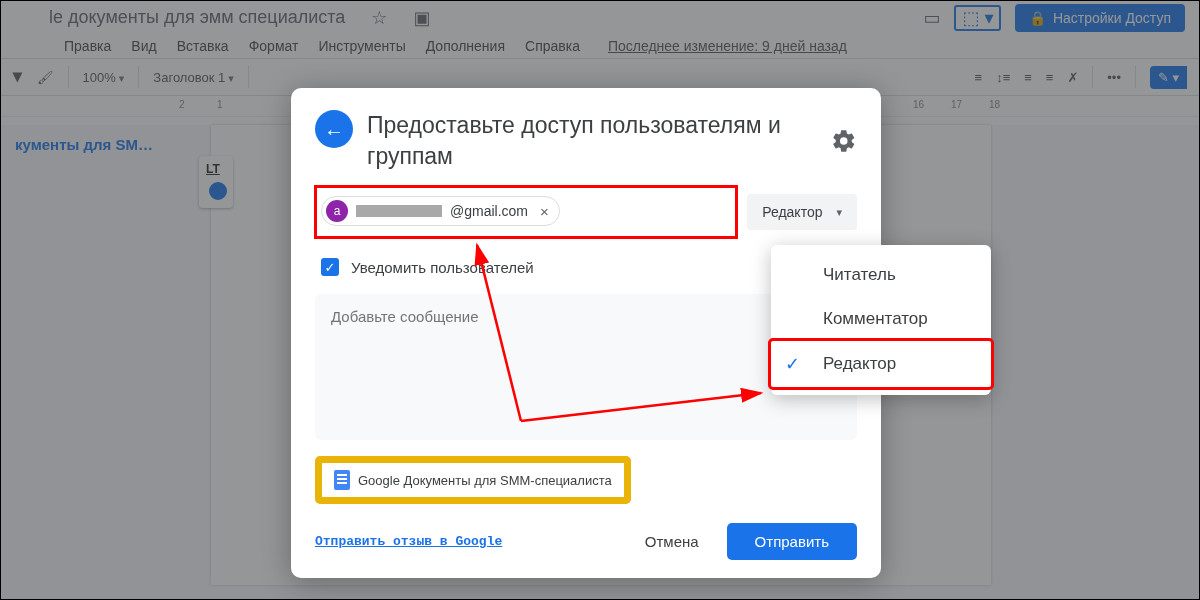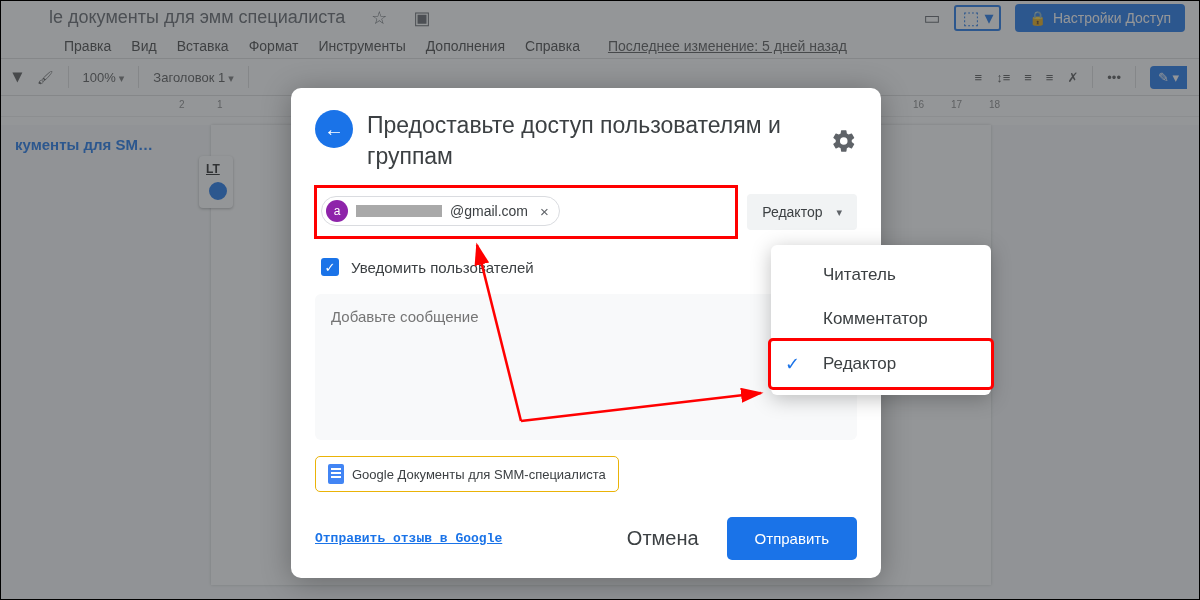--- a/index.html
+++ b/index.html
@@ -38,27 +38,27 @@
   .chip{display:inline-flex;align-items:center;gap:8px;background:#fff;border:1px solid #dadce0;border-radius:18px;padding:3px 10px 3px 4px;font-size:14px;color:#3c4043;}
   .chip .avatar{width:22px;height:22px;border-radius:50%;background:#8e24aa;color:#fff;font-size:12px;display:flex;align-items:center;justify-content:center;}
   .chip .redact{display:inline-block;width:86px;height:12px;background:#a9a9a9;}
   .chip .x{color:#5f6368;font-size:15px;margin-left:4px;}
   .role-btn{border:1px solid transparent;background:#f1f3f4;padding:9px 14px;font-size:14px;color:#3c4043;display:flex;align-items:center;gap:8px;border-radius:4px;}
   .role-btn:after{content:"▾";font-size:11px;color:#5f6368;margin-left:6px;}
   .notify-row{display:flex;align-items:center;gap:12px;padding:16px 30px 4px;}
   .cbox{width:18px;height:18px;background:#1a73e8;border-radius:3px;display:flex;align-items:center;justify-content:center;color:#fff;font-size:13px;}
   .notify-label{font-size:15px;color:#3c4043;}
   .msg{margin:14px 24px 0;background:#f8f9fa;height:118px;border-radius:6px;padding:14px 16px;font-size:15px;color:#757575;}
-  .attach{margin:16px 24px 0;display:inline-flex;align-items:center;gap:8px;border:1px solid #eab308;border-radius:5px;padding:7px 12px;font-size:13px;color:#3c4043;}
+  .attach{margin:16px 24px 0;display:inline-flex;align-items:center;gap:8px;border:7px solid #eab308;border-radius:5px;padding:7px 12px;font-size:13px;color:#3c4043;}
   .attach .docsicon{width:16px;height:20px;background:#4285f4;border-radius:2px;position:relative;}
   .attach .docsicon:before{content:"";position:absolute;top:4px;left:3px;right:3px;height:2px;background:#fff;box-shadow:0 4px 0 #fff,0 8px 0 #fff;}
   .dlg-foot{position:absolute;bottom:18px;left:24px;right:24px;display:flex;align-items:center;}
   .feedback{font-size:13px;color:#1a73e8;text-decoration:underline;font-weight:600;font-family:Liberation Mono, monospace;}
   .foot-r{margin-left:auto;display:flex;gap:10px;}
-  .btn-text{background:none;border:none;font-size:20px;color:#3c4043;padding:10px 18px;}
+  .btn-text{background:none;border:none;font-size:15px;color:#3c4043;padding:10px 18px;}
   .btn-primary{background:#1a73e8;color:#fff;font-size:15px;padding:10px 28px;border:none;border-radius:5px;text-align:center;}
   
   .role-menu{position:absolute;top:244px;left:770px;width:220px;background:#fff;border-radius:6px;box-shadow:0 4px 20px rgba(0,0,0,.25);padding:8px 0;}
   .role-item{display:flex;align-items:center;gap:12px;padding:12px 18px 12px 14px;font-size:17px;color:#3c4043;}
   .role-item .chk{width:26px;color:#1a73e8;font-size:18px;}
   .role-item.hl{outline:3px solid #f00;border-radius:2px;}
   
   svg.anno{position:absolute;inset:0;width:1200px;height:600px;pointer-events:none;}
 </style>
 </head>
@@ -81,21 +81,21 @@
       </div>
     </div>
     <div class="menubar">
       <span>Правка</span>
       <span>Вид</span>
       <span>Вставка</span>
       <span>Формат</span>
       <span>Инструменты</span>
       <span>Дополнения</span>
       <span>Справка</span>
-      <span class="lastedit">Последнее изменение: 5 дней назад</span>
+      <span class="lastedit">Последнее изменение: 9 дней назад</span>
     </div>
     <div class="toolbar">
       <span><span class="tri">▶</span></span>
       <span>🖌</span>
       <div class="sep"></div>
       <span class="drop">100%</span>
       <div class="sep"></div>
       <span class="drop">Заголовок 1</span>
       <div class="sep"></div>
       <div class="toolbar-right">

